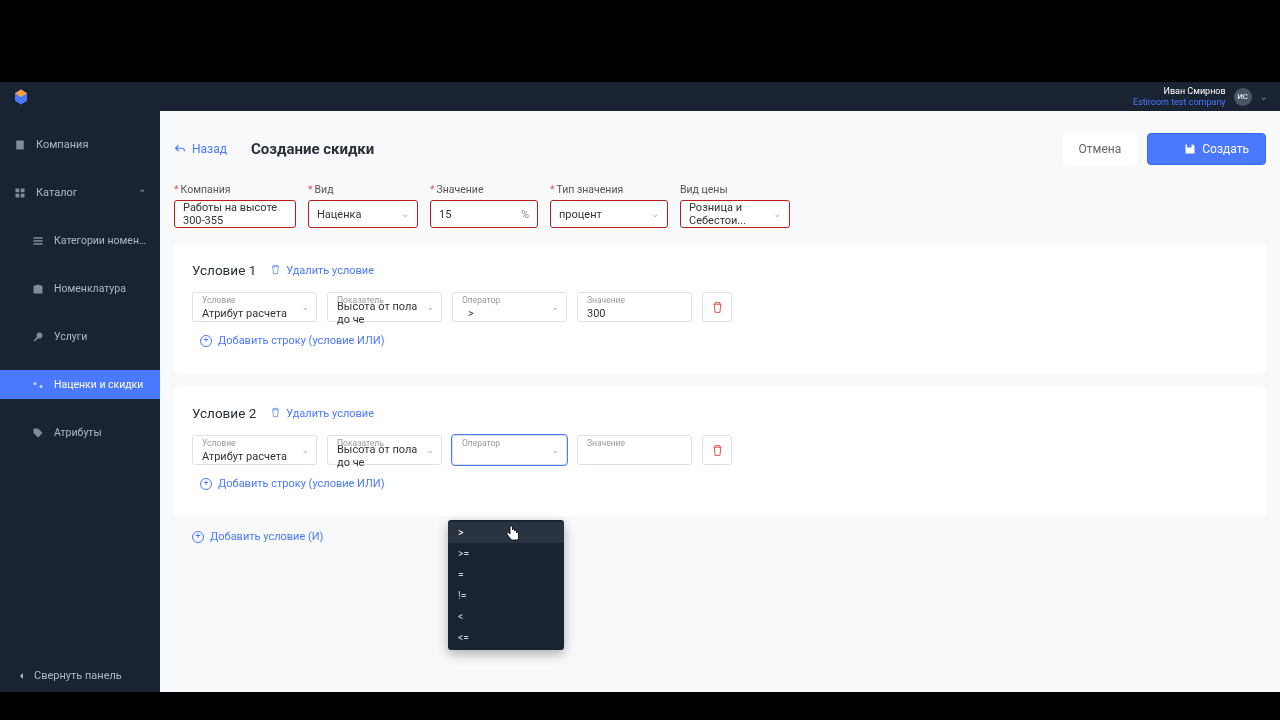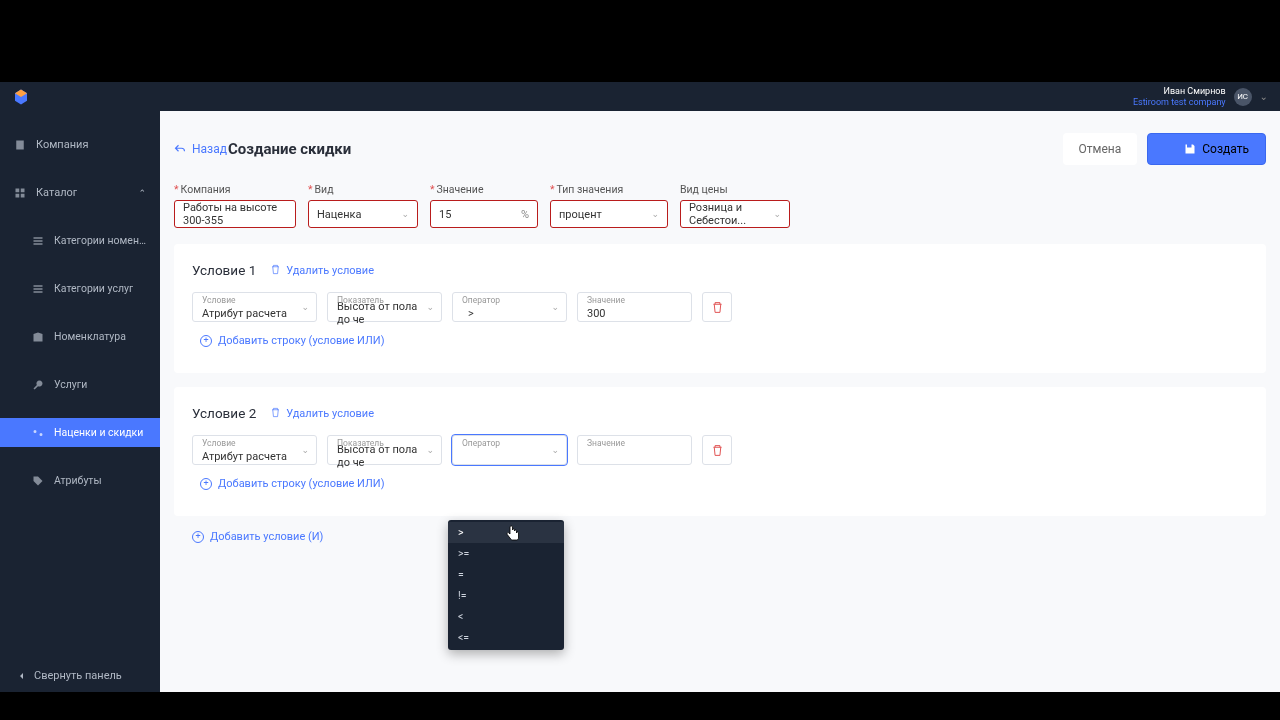--- a/index.html
+++ b/index.html
@@ -25,27 +25,27 @@
 .side-item { display: flex; align-items: center; gap: 10px; padding: 8px 14px; cursor: pointer; margin-top: 19px; }
 .side-item.sub { padding-left: 32px; font-size: 10.5px; }
 .side-item.active { background: #4a78ff; color: #fff; }
 .side-item .si-icon { width: 12px; height: 12px; opacity: 0.7; flex-shrink: 0; }
 .side-item .si-label { white-space: nowrap; overflow: hidden; text-overflow: ellipsis; }
 .side-item .si-chev { margin-left: auto; font-size: 9px; }
 .side-spacer { flex: 1; }
 .collapse-btn { display: flex; align-items: center; gap: 8px; padding: 10px 14px; color: #b0b8c4; font-size: 11px; cursor: pointer; }
 
 .main { flex: 1; background: #f8f9fb; padding: 0 14px 14px; overflow: auto; }
-.page-header { display: flex; align-items: center; padding: 22px 0 18px; gap: 1px; justify-content: flex-end; }
+.page-header { display: flex; align-items: center; padding: 22px 0 18px; gap: 24px; justify-content: flex-end; }
 .back-link { display: flex; align-items: center; gap: 6px; color: #4a78ff; font-size: 12px; cursor: pointer; }
 .page-title { font-size: 15px; font-weight: 700; color: #2a2f3a; }
 .header-actions { margin-left: auto; display: flex; gap: 10px; }
 .btn { padding: 8px 16px; border-radius: 4px; font-size: 12px; cursor: pointer; border: none; display: flex; align-items: center; gap: 6px; }
 .btn-ghost { background: #fff; color: #666; }
-.btn-primary { background: #4a78ff; color: #000000; border: 1px solid #3a68ef; padding-left: 36px; }
+.btn-primary { background: #4a78ff; color: #ffffff; border: 1px solid #3a68ef; padding-left: 36px; }
 
 .form-row { display: flex; gap: 12px; margin-bottom: 16px; }
 .form-field { display: flex; flex-direction: column; gap: 4px; }
 .field-label { font-size: 10.5px; color: #555; }
 .field-label .req { color: #e05050; margin-right: 2px; }
 .input-box { height: 28px; border: 1px solid #b91c1c; border-radius: 3px; background: #fff; padding: 0 8px; font-size: 11px; color: #333; display: flex; align-items: center; position: relative; }
 .input-box .chev-d { margin-left: auto; color: #aaa; font-size: 9px; }
 .input-box .unit { position: absolute; right: 8px; color: #888; font-size: 11px; }
 
 .card { background: #fff; border-radius: 4px; padding: 18px 18px 26px; margin-bottom: 14px; }
@@ -109,26 +109,20 @@
         <span class="si-chev">⌃</span>
       </div>
       <div class="side-item sub">
         <svg class="si-icon" viewBox="0 0 16 16">
             <path fill="currentColor" d="M2 3h12v2H2z M2 7h12v2H2z M2 11h12v2H2z"></path>
           </svg>
         <span class="si-label">Категории номенк...</span>
       </div>
       <div class="side-item sub">
         <svg class="si-icon" viewBox="0 0 16 16">
-            <path fill="currentColor" d="M2 3h12v2H2z M2 7h12v2H2z M2 11h12v2H2z"></path>
-          </svg>
-        <span class="si-label">Категории услуг</span>
-      </div>
-      <div class="side-item sub">
-        <svg class="si-icon" viewBox="0 0 16 16">
             <path fill="currentColor" d="M2 4h12v10H2z M2 4l6-2 6 2"></path>
           </svg>
         <span class="si-label">Номенклатура</span>
       </div>
       <div class="side-item sub">
         <svg class="si-icon" viewBox="0 0 16 16">
             <path fill="currentColor" d="M10 2a4 4 0 00-3.5 6L2 12.5 3.5 14 8 9.5A4 4 0 1010 2z"></path>
           </svg>
         <span class="si-label">Услуги</span>
       </div>

